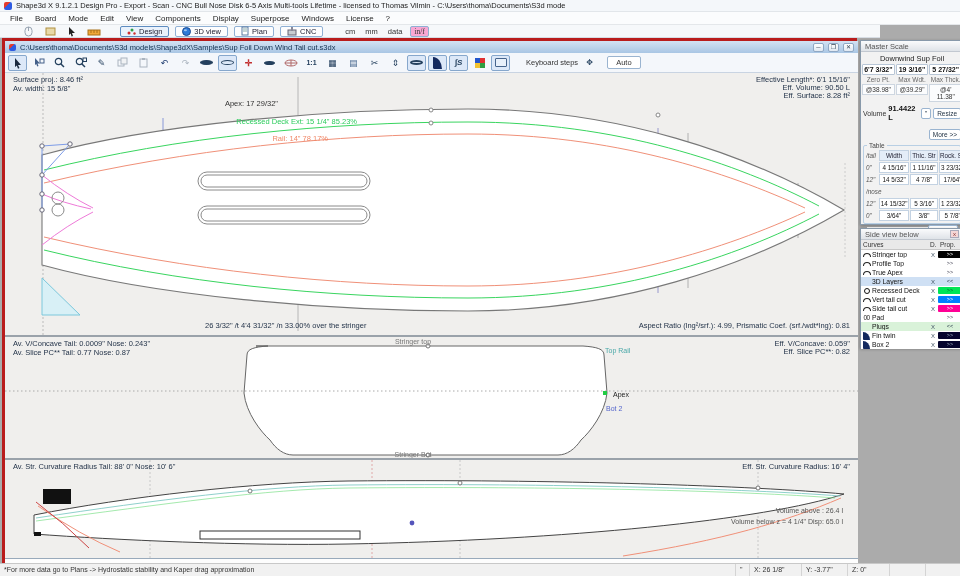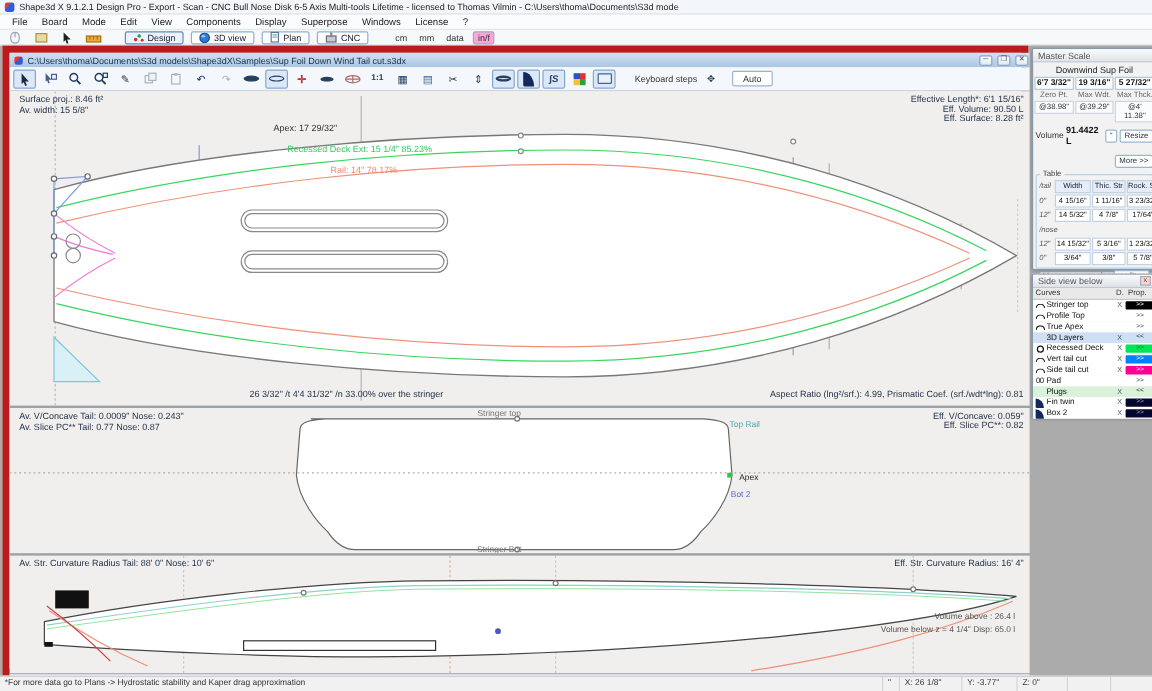--- a/index.html
+++ b/index.html
@@ -6,29 +6,29 @@
   html,body { width:960px; height:576px; overflow:hidden; background:#ababab; }
   .abs { position:absolute; }
   #app { position:relative; width:960px; height:576px; background:#ababab; }
 
   
   #titlebar { position:absolute; left:0; top:0; width:960px; height:12px; background:#f4f7fa; border-bottom:1px solid #e2e6ea; display:flex; align-items:center; gap:4px; padding:0 4px; }
   #titlebar .ttl { font-size:7.5px; color:#222; white-space:nowrap; overflow:hidden; }
   .app-ico { width:8px; height:8px; background:linear-gradient(135deg,#e23b2e 0 40%,#2e5be2 40% 100%); border-radius:2px; }
   #menubar { position:absolute; left:0; top:12px; width:960px; height:13px; background:#fbfcfd; border-bottom:1px solid #e4e7ea; display:flex; align-items:center; gap:0; padding-left:4px; }
   #menubar span { font-size:8px; color:#222; padding:0 6px; cursor:default; }
-  #toolbar { position:absolute; left:0; top:25px; width:960px; height:13px; background:#f6f8fa; border-bottom:1px solid #d7dde4; display:flex; align-items:center; gap:6px; padding-left:4px; }
+  #toolbar { position:absolute; left:0; top:25px; width:880px; height:13px; background:#f6f8fa; border-bottom:1px solid #d7dde4; display:flex; align-items:center; gap:6px; padding-left:20px; }
   .tb-ico { width:16px; height:11px; display:flex; align-items:center; justify-content:center; }
   .tb-btn { height:11px; border:1px solid #8fb0d4; border-radius:2px; background:#fdfdfe; display:flex; align-items:center; gap:3px; padding:0 6px; font-size:7.5px; color:#223; }
   .tb-btn.sel { background:#eaf2fc; border-color:#5e8cc0; }
   .unit { font-size:7.5px; color:#333; padding:0 2px; }
-  .unit.sel { border:1px solid #8fb0d4; background:#f9a8d4; border-radius:2px; padding:0 3px; }
+  .unit.sel { border:1px solid #8fb0d4; background:#f9a8d4; border-radius:2px; padding:0 3px;font-family:Liberation Serif, serif; }
 
   
-  #doc { position:absolute; left:2px; top:38px; width:855px; height:525px; background:#f0efed; border:6px solid #b91c1c; }
+  #doc { position:absolute; left:2px; top:38px; width:855px; height:525px; background:#f0efed; border:3px solid #b91c1c; }
   #doc-title { position:absolute; left:0; top:0; width:853px; height:12px; background:linear-gradient(#d3e2f3,#a9c6e4); display:flex; align-items:center; gap:4px; padding:0 4px; }
   #doc-title .dt { font-size:7.5px; color:#12304f; white-space:nowrap; overflow:hidden; flex:1; }
   .win-btn { width:11px; height:9px; border:1px solid #8fa8c4; background:linear-gradient(#fefefe,#dfe8f2); border-radius:2px; font-size:6px; line-height:7px; text-align:center; color:#345; }
   #draw-toolbar { position:absolute; left:0; top:12px; width:853px; height:20px; background:#f4f7fb; border-bottom:1px solid #c9d4e2; display:flex; align-items:center; gap:2px; padding-left:3px; }
   .di { width:19px; height:16px; display:flex; align-items:center; justify-content:center; border:1px solid transparent; border-radius:2px; font-size:9px; color:#24405e; }
   .di.sel { border-color:#86a7cc; background:#dce8f8; }
   .di.dis { color:#aab4bf; }
   .lens { width:13px; height:5px; border:1px solid #24405e; border-radius:50%; }
   .lens.fill { background:#24405e; }
   .lens.thick { border-width:2px; }

